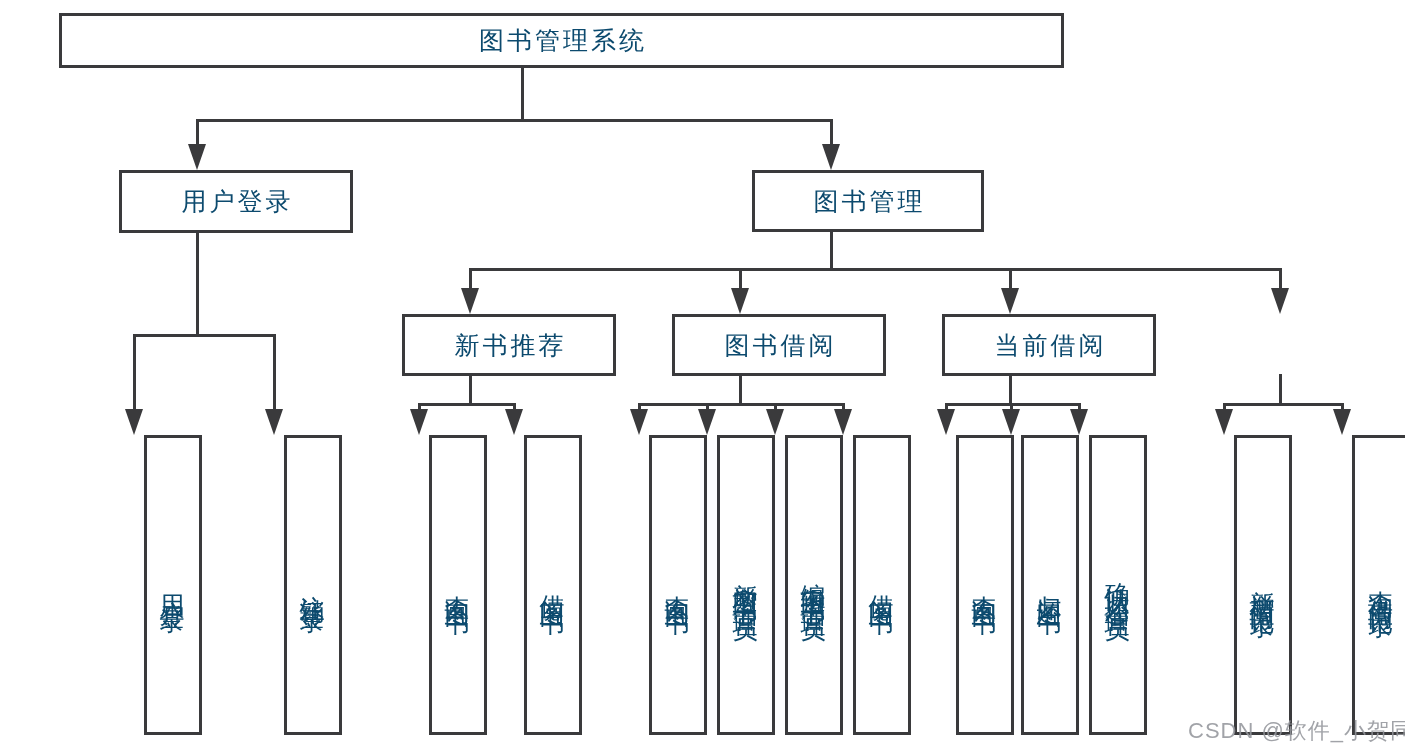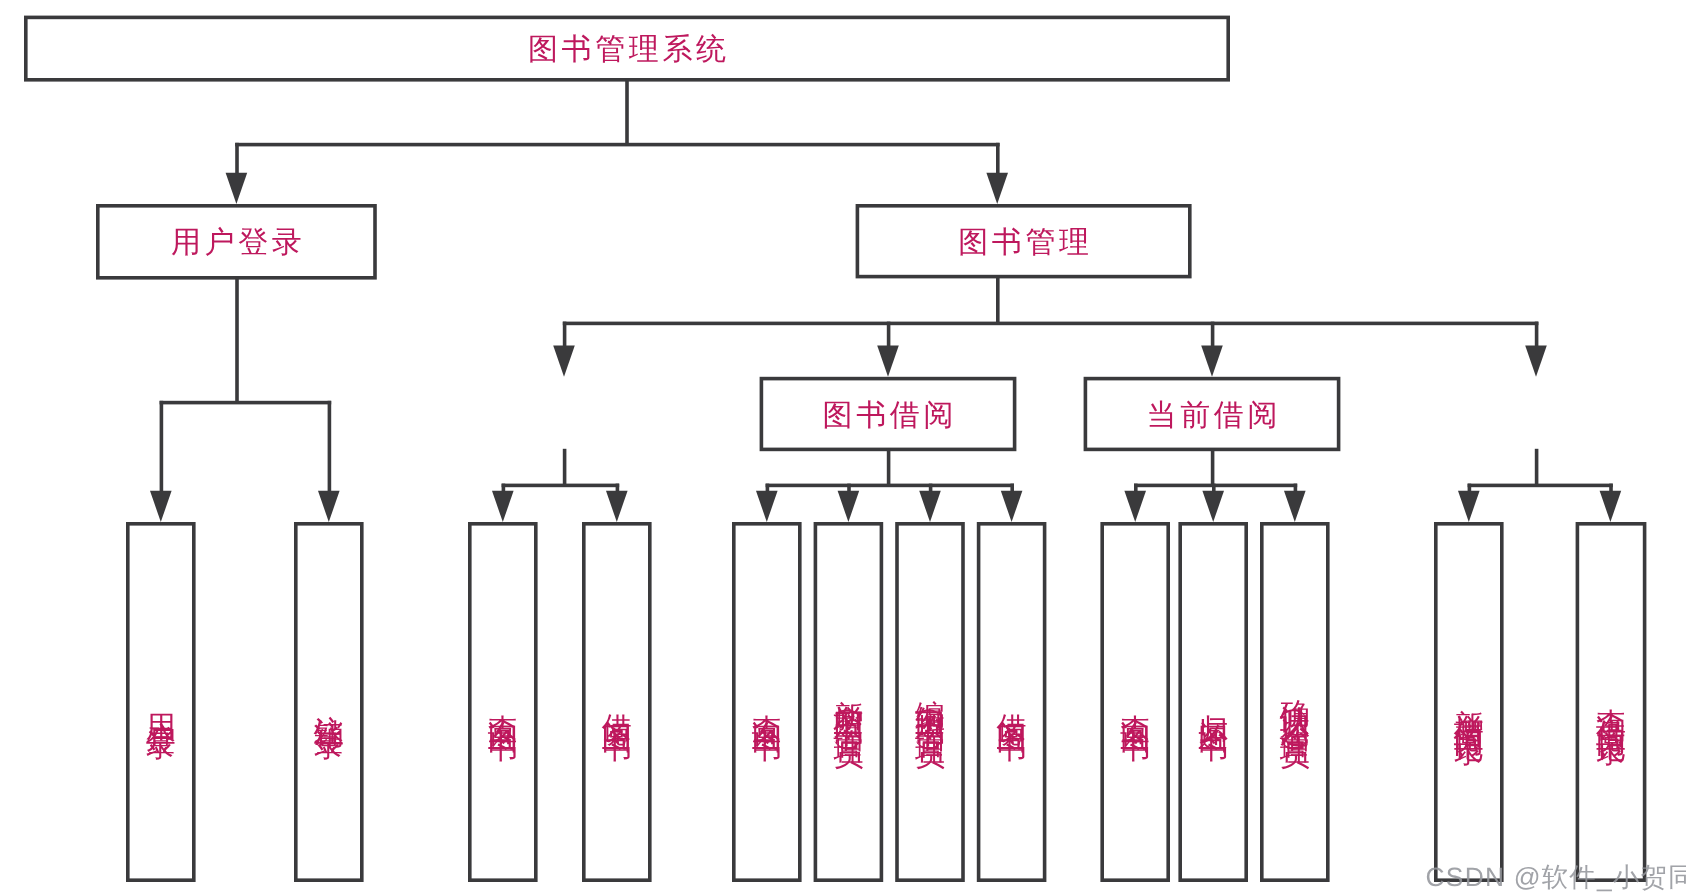--- a/index.html
+++ b/index.html
@@ -2,21 +2,21 @@
 <html><head>
 <meta charset="utf-8">
 <style>
   html,body{margin:0;padding:0;background:#ffffff;}
   #canvas{
     position:relative;width:1405px;height:747px;background:#ffffff;overflow:hidden;
     font-family:"Liberation Sans","DejaVu Sans",sans-serif;
   }
   .box{
     position:absolute;box-sizing:border-box;border:3px solid #3a3a3c;background:#ffffff;
-    display:flex;align-items:center;justify-content:center;color:#be185d;
+    display:flex;align-items:center;justify-content:center;color:#0c4a6e;margin-left:39px;
   }
   .h{font-size:25px;letter-spacing:3px;text-indent:3px;white-space:nowrap;}
   .v{writing-mode:vertical-rl;font-size:25px;letter-spacing:5px;}
   .vl{position:absolute;width:3px;background:#3a3a3c;}
   .hl{position:absolute;height:3px;background:#3a3a3c;}
   .ar{position:absolute;width:0;height:0;
       border-left:9px solid transparent;border-right:9px solid transparent;
       border-top:26px solid #3a3a3c;}
   .wm{position:absolute;left:1188px;top:716px;font-size:22px;letter-spacing:1px;
       color:rgba(148,150,156,0.88);white-space:nowrap;z-index:5;}
@@ -29,40 +29,41 @@
   <div class="box h" style="left:20px;top:13px;width:1005px;height:55px;">图书管理系统</div>
 
   <div class="vl" style="left:521px;top:66px;height:55px;"></div>
   <div class="hl" style="left:196px;top:119px;width:637px;"></div>
   <div class="vl" style="left:196px;top:119px;height:28px;"></div>
   <div class="ar" style="left:188px;top:144px;"></div>
   <div class="vl" style="left:830px;top:119px;height:28px;"></div>
   <div class="ar" style="left:822px;top:144px;"></div>
 
   <div class="box h" style="left:80px;top:170px;width:234px;height:63px;">用户登录</div>
-  <div class="box h" style="left:713px;top:170px;width:280px;height:62px;">图书管理</div>
+  <div class="box h" style="left:713px;top:170px;width:232px;height:62px;">图书管理</div>
 
   <div class="vl" style="left:196px;top:231px;height:105px;"></div>
   <div class="hl" style="left:133px;top:334px;width:143px;"></div>
   <div class="vl" style="left:133px;top:334px;height:78px;"></div>
   <div class="ar" style="left:125px;top:409px;"></div>
   <div class="vl" style="left:273px;top:334px;height:78px;"></div>
   <div class="ar" style="left:265px;top:409px;"></div>
 
   <div class="vl" style="left:830px;top:230px;height:40px;"></div>
   <div class="hl" style="left:469px;top:268px;width:813px;"></div>
   <div class="vl" style="left:469px;top:268px;height:24px;"></div>
   <div class="ar" style="left:461px;top:288px;"></div>
   <div class="vl" style="left:739px;top:268px;height:24px;"></div>
   <div class="ar" style="left:731px;top:288px;"></div>
   <div class="vl" style="left:1009px;top:268px;height:24px;"></div>
   <div class="ar" style="left:1001px;top:288px;"></div>
   <div class="vl" style="left:1279px;top:268px;height:24px;"></div>
   <div class="ar" style="left:1271px;top:288px;"></div>
 
+  <div class="box h" style="left:363px;top:314px;width:214px;height:62px;">新书推荐</div>
   <div class="box h" style="left:633px;top:314px;width:214px;height:62px;">图书借阅</div>
   <div class="box h" style="left:903px;top:314px;width:214px;height:62px;">当前借阅</div>
 
   <div class="vl" style="left:469px;top:374px;height:31px;"></div>
   <div class="hl" style="left:418px;top:403px;width:98px;"></div>
   <div class="vl" style="left:418px;top:403px;height:9px;"></div>
   <div class="ar" style="left:410px;top:409px;"></div>
   <div class="vl" style="left:513px;top:403px;height:9px;"></div>
   <div class="ar" style="left:505px;top:409px;"></div>
 

